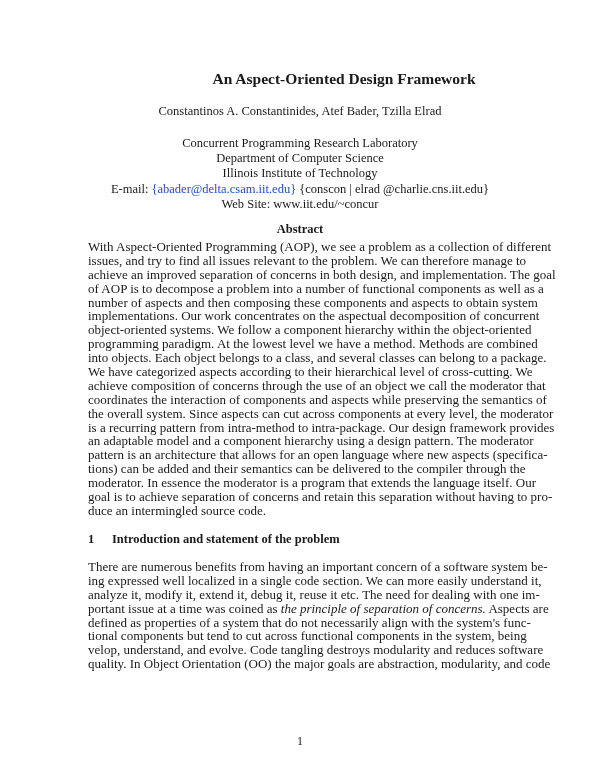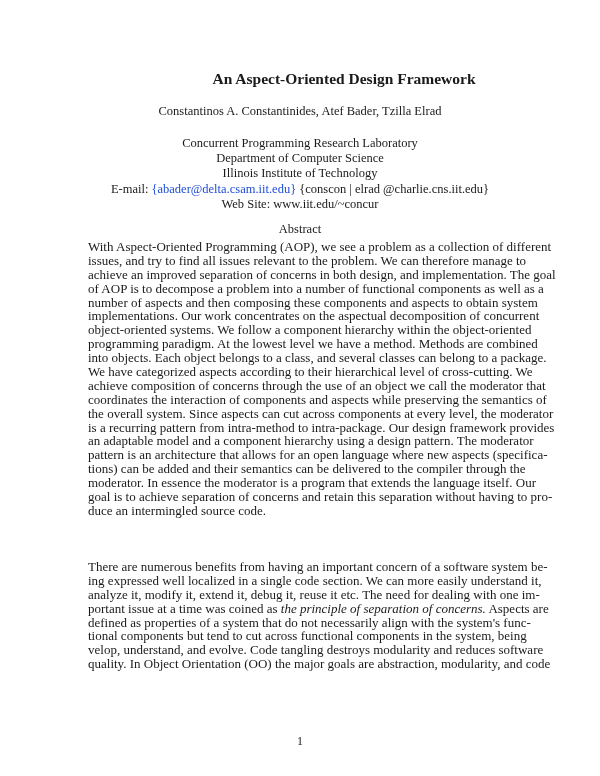--- a/index.html
+++ b/index.html
@@ -5,21 +5,21 @@
     html, body { margin: 0; padding: 0; background: #ffffff; }
     body { width: 600px; height: 776px; overflow: hidden; position: relative;
            font-family: "Liberation Serif", serif; color: #1a1a1a; }
     .page { position: absolute; left: 0; top: 0; width: 600px; height: 776px; }
     .center { position: absolute; left: 0; width: 600px; text-align: center; }
     .title { top: 70px; font-size: 15.5px; font-weight: bold; padding-left: 44px; }
     .authors { top: 104px; font-size: 12.5px; }
     .affil { top: 136px; font-size: 12.5px; line-height: 15px; }
     .email { top: 182px; font-size: 12.5px; line-height: 15px; }
     .email a { color: #1d4ed8; }
-    .abstract-title { top: 222px; font-size: 12.5px; font-weight: normal; }
+    .abstract-title { top: 222px; font-size: 12.5px; font-weight: bold; }
     .para { position: absolute; left: 88px; width: 426px; font-size: 13px;
             line-height: 13.9px; text-align: justify; }
     .abstract-body { top: 240px; }
     .section-heading { position: absolute; left: 88px; top: 532px; font-size: 12.5px; font-weight: bold; }
     .section-heading .num { display: inline-block; width: 24px; }
     .intro-body { top: 560px; }
     .line { display: block; text-align: justify; text-align-last: justify; white-space: nowrap; height: 13.9px; }
     .line.last { text-align-last: left; }
     .page-number { position: absolute; top: 734px; left: 0; width: 600px; text-align: center; font-size: 12px; }
     em { font-style: italic; }
@@ -56,20 +56,21 @@
       <span class="line">the overall system. Since aspects can cut across components at every level, the moderator</span>
       <span class="line">is a recurring pattern from intra-method to intra-package. Our design framework provides</span>
       <span class="line">an adaptable model and a component hierarchy using a design pattern. The moderator</span>
       <span class="line">pattern is an architecture that allows for an open language where new aspects (specifica-</span>
       <span class="line">tions) can be added and their semantics can be delivered to the compiler through the</span>
       <span class="line">moderator. In essence the moderator is a program that extends the language itself. Our</span>
       <span class="line">goal is to achieve separation of concerns and retain this separation without having to pro-</span>
       <span class="line last">duce an intermingled source code.</span>
     </div>
 
+  <div class="section-heading"><span class="num">1</span><span>Introduction and statement of the problem</span></div>
 
   <div class="para intro-body" id="intro-body">
       <span class="line">There are numerous benefits from having an important concern of a software system be-</span>
       <span class="line">ing expressed well localized in a single code section. We can more easily understand it,</span>
       <span class="line">analyze it, modify it, extend it, debug it, reuse it etc. The need for dealing with one im-</span>
       <span class="line"><span>portant issue at a time was coined as </span><em>the principle of separation of concerns.</em><span> Aspects are</span></span>
       <span class="line">defined as properties of a system that do not necessarily align with the system's func-</span>
       <span class="line">tional components but tend to cut across functional components in the system, being</span>
       <span class="line">velop, understand, and evolve. Code tangling destroys modularity and reduces software</span>
       <span class="line">quality. In Object Orientation (OO) the major goals are abstraction, modularity, and code</span>

